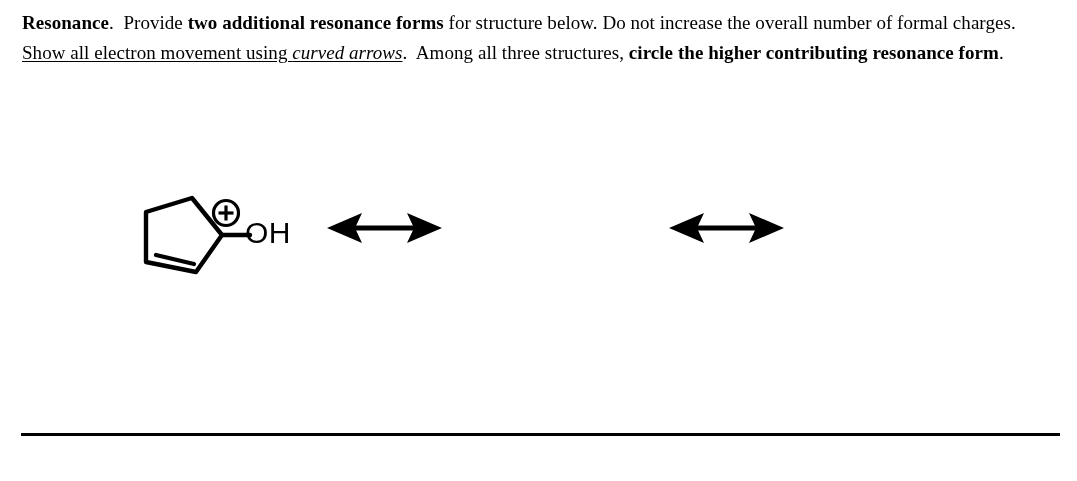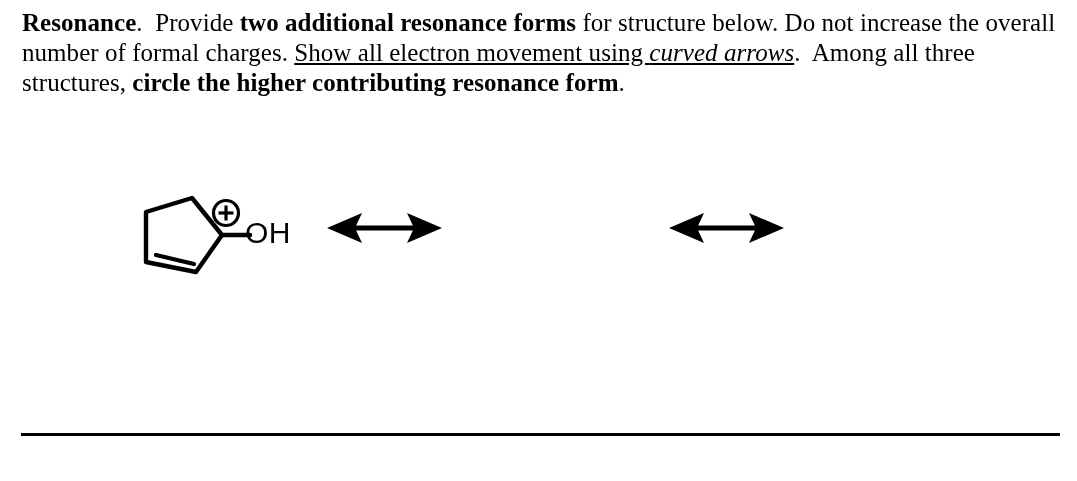--- a/index.html
+++ b/index.html
@@ -24,21 +24,21 @@
     width: 1077px;
     height: 481px;
   }
 
   
   .prompt {
     position: absolute;
     left: 22px;
     top: 8px;
     width: 1036px;
-    font-size: 25px;
+    font-size: 19px;
     line-height: 30px;
     letter-spacing: 0.05px;
     text-align: left;
     color: #000;
   }
   .prompt span { white-space: pre-wrap; }
   .b  { font-weight: bold; }
   .u  { text-decoration: underline; text-underline-offset: 2px; }
   .iu { font-style: italic; text-decoration: underline; text-underline-offset: 2px; }
 

